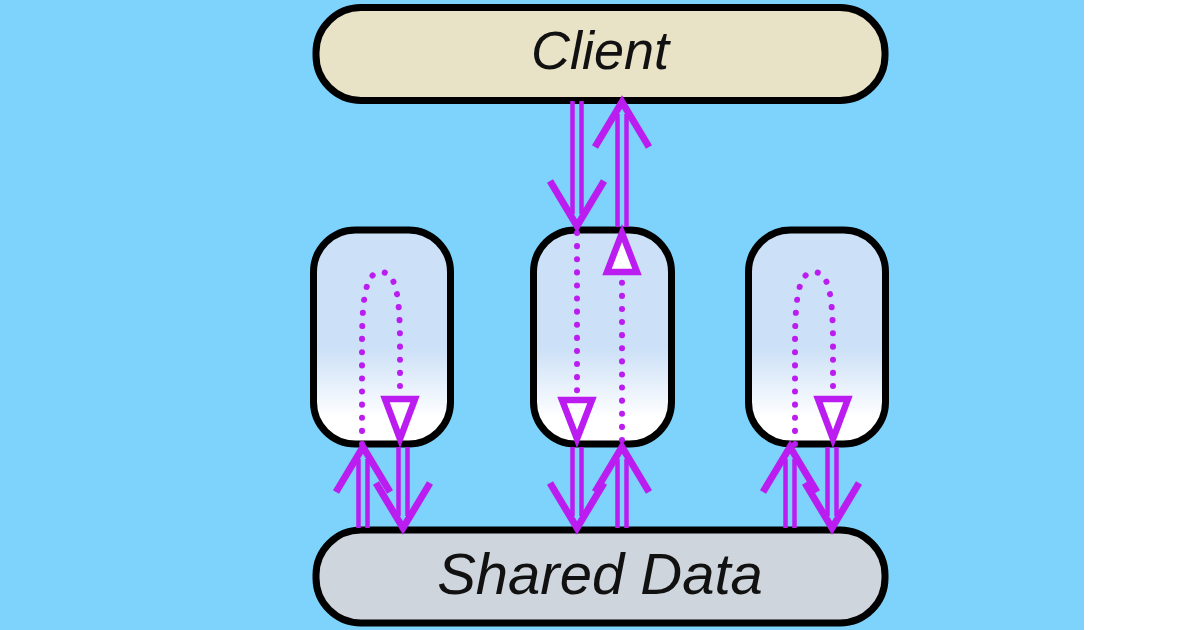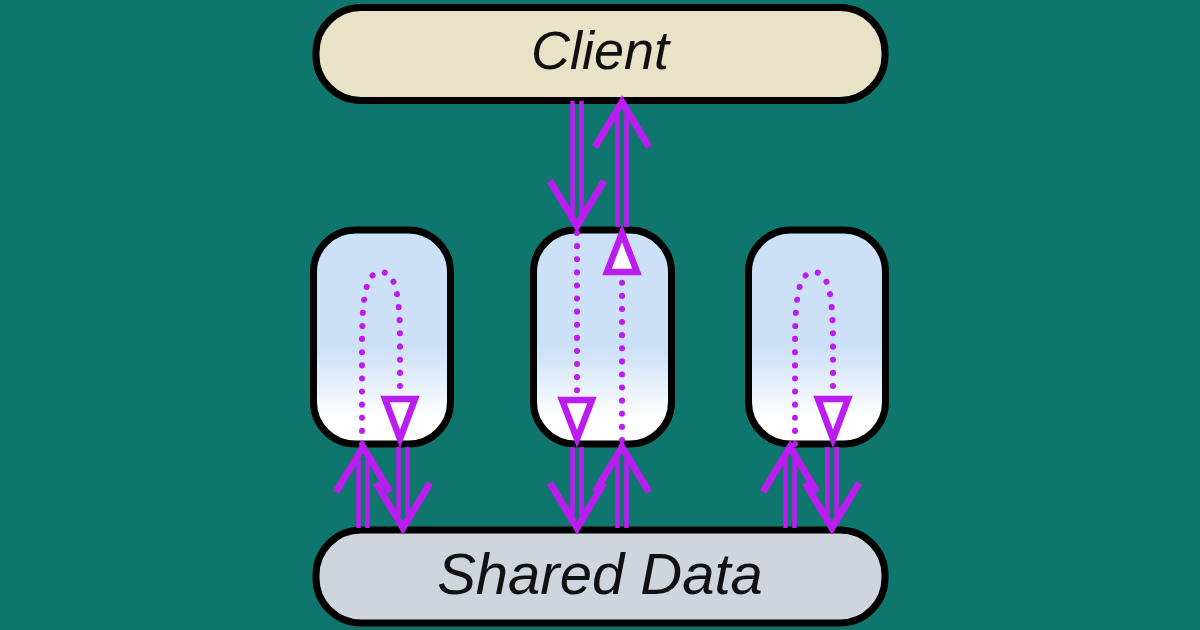--- a/index.html
+++ b/index.html
@@ -5,21 +5,21 @@
   :root{
     --arrow:#bb1cf0;
     --border:#000000;
     --client_fill:#e8e2c6;
     --shared_fill:#cfd5dd;
     --worker_top:#cce0f7;
     --worker_bottom:#ffffff;
     --label_color:#111111;
   }
   html,body{margin:0;padding:0;background:#ffffff;}
-  .stage{width:1200px;height:630px;background:#0f766e;overflow:hidden;}
+  .stage{width:1084px;height:630px;background:#7dd3fc;overflow:hidden;}
   svg{display:block;}
   .node{stroke:var(--border);stroke-width:7;}
   .client-fill{fill:var(--client_fill);}
   .shared-fill{fill:var(--shared_fill);}
   .worker-fill{fill:url(#workerGrad);}
   .label{
     font-family:"Liberation Sans", sans-serif;
     font-style:italic;
     fill:var(--label_color);
     text-anchor:middle;

